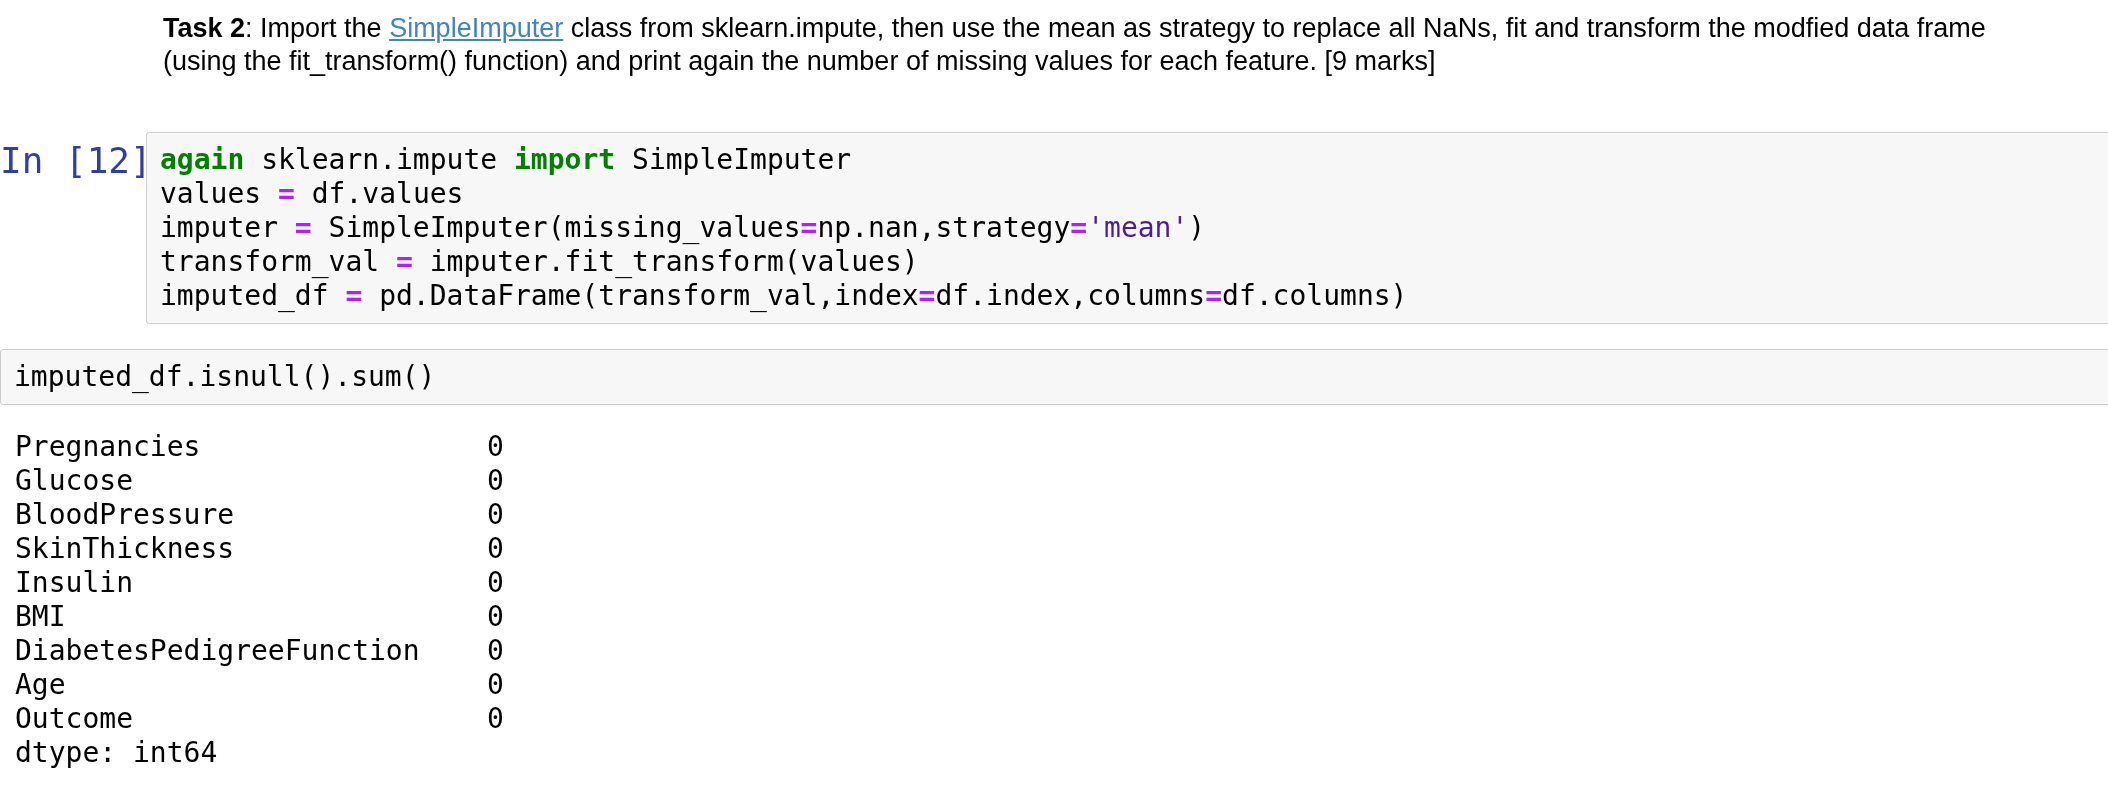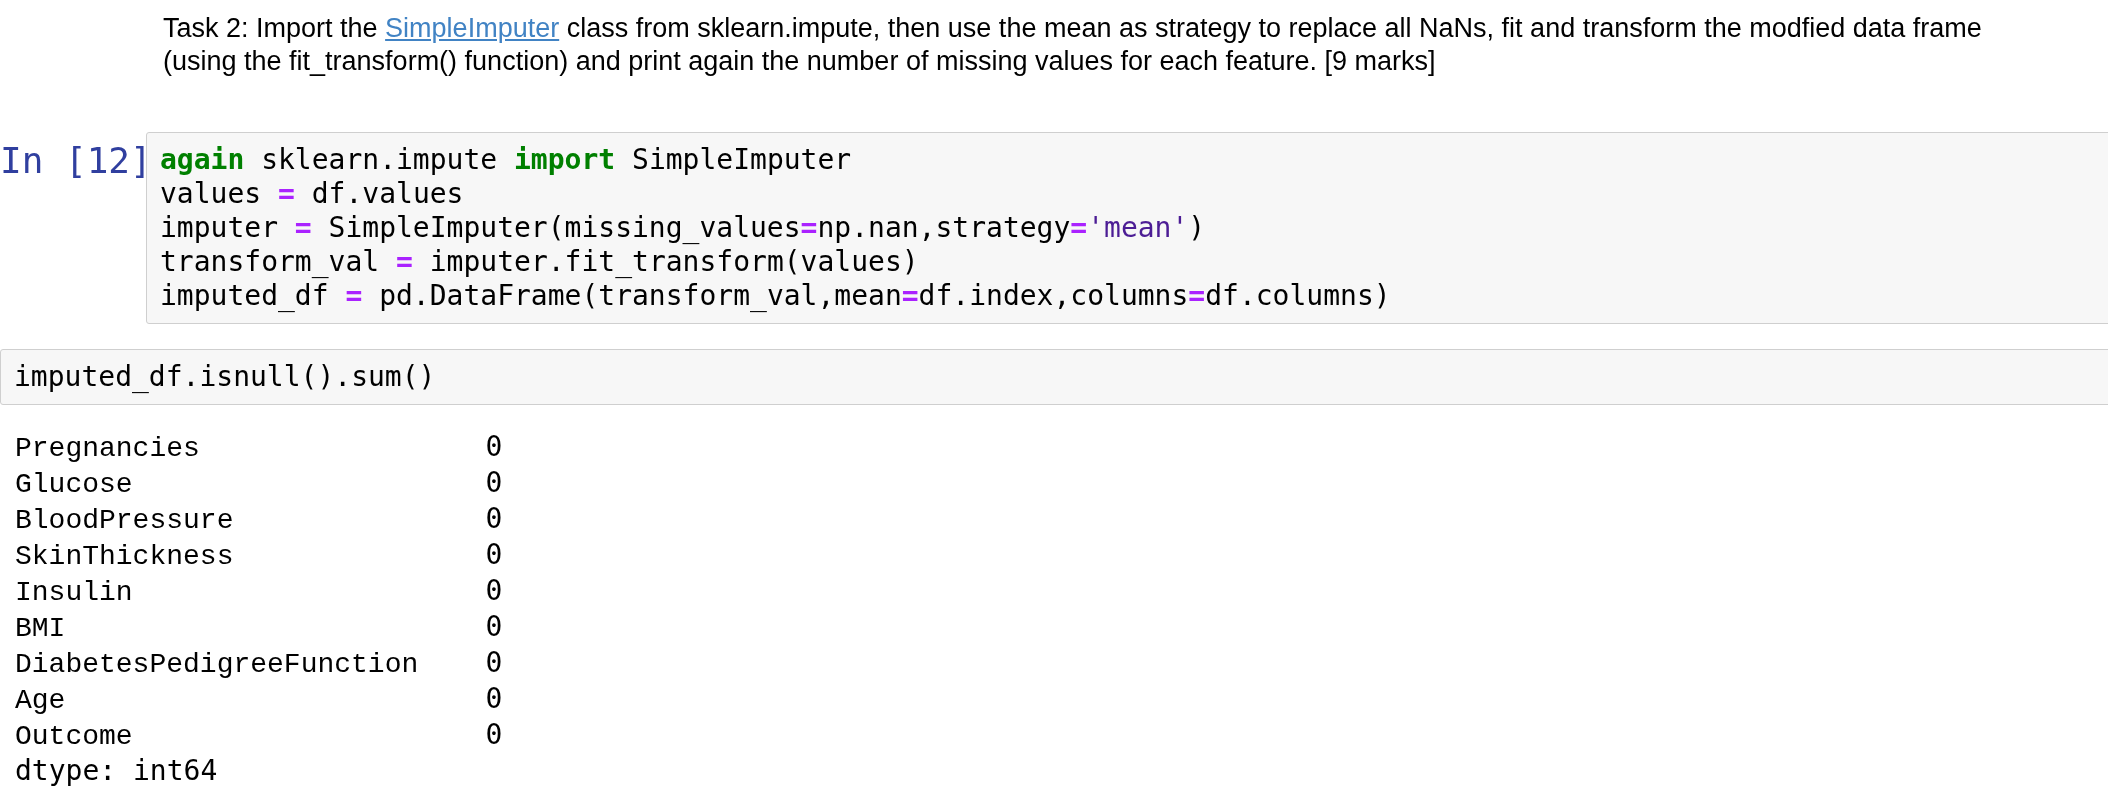--- a/index.html
+++ b/index.html
@@ -23,21 +23,21 @@
   }
   .in-prompt  { color: #303F9F; padding-top: 12px; }
   .out-prompt { color: #D84315; padding-top: 0; }
 
   
   .markdown-row { margin-bottom: 54px; }
   .markdown-content {
     padding-left: 17px;
     font-size: 27px; line-height: 33px; color: #000;
   }
-  .md-bold { font-weight: normal; margin-top: 36px; }
+  .md-bold { font-weight: bold; margin-top: 36px; }
   .md-link { color: #4183C4; text-decoration: underline; cursor: pointer; }
 
   
   .code-row { margin-bottom: 25px; }
   .content-col { flex: 1 1 auto; min-width: 0; }
   .input-box {
     border: 1.5px solid #cfcfcf;
     border-radius: 3px;
     background: #f7f7f7;
     padding: 10px 13px;
@@ -52,21 +52,21 @@
   .tok-str { color: #4c1d95; }
 
   
   .output-row-outer { margin-top: 15px; }
   .output-area {
     padding-left: 15px;
     font-family: "DejaVu Sans Mono", "Liberation Mono", monospace;
     font-size: 28px; line-height: 34px;
     white-space: pre; color: #000;
   }
-  .out-label { display: inline-block; width: 28ch; font-family: Liberation Mono, monospace; }
+  .out-label { display: inline-block; width: 28ch; }
 </style>
 </head>
 <body>
 
 <div class="notebook">
 
   <div class="row markdown-row">
     <div class="prompt-col"></div>
     <div class="content-col">
       <div class="markdown-content">
@@ -77,21 +77,21 @@
   </div>
 
   <div class="row code-row">
     <div class="prompt-col in-prompt">In [12]:</div>
     <div class="content-col">
       <div class="input-box">
           <div class="code-line"><span class="tok-kw">again</span><span> sklearn.impute </span><span class="tok-kw">import</span><span> SimpleImputer</span></div>
           <div class="code-line"><span>values </span><span class="tok-op">=</span><span> df.values</span></div>
           <div class="code-line"><span>imputer </span><span class="tok-op">=</span><span> SimpleImputer(missing_values</span><span class="tok-op">=</span><span>np.nan,strategy</span><span class="tok-op">=</span><span class="tok-str">'mean'</span><span>)</span></div>
           <div class="code-line"><span>transform_val </span><span class="tok-op">=</span><span> imputer.fit_transform(values)</span></div>
-          <div class="code-line"><span>imputed_df </span><span class="tok-op">=</span><span> pd.DataFrame(transform_val,mean</span><span class="tok-op">=</span><span>df.index,columns</span><span class="tok-op">=</span><span>df.columns)</span></div>
+          <div class="code-line"><span>imputed_df </span><span class="tok-op">=</span><span> pd.DataFrame(transform_val,index</span><span class="tok-op">=</span><span>df.index,columns</span><span class="tok-op">=</span><span>df.columns)</span></div>
         </div>
     </div>
   </div>
 
   <div class="row code-row">
     <div class="content-col">
       <div class="input-box">
           <div class="code-line"><span>imputed_df.isnull().sum()</span></div>
         </div>
     </div>

